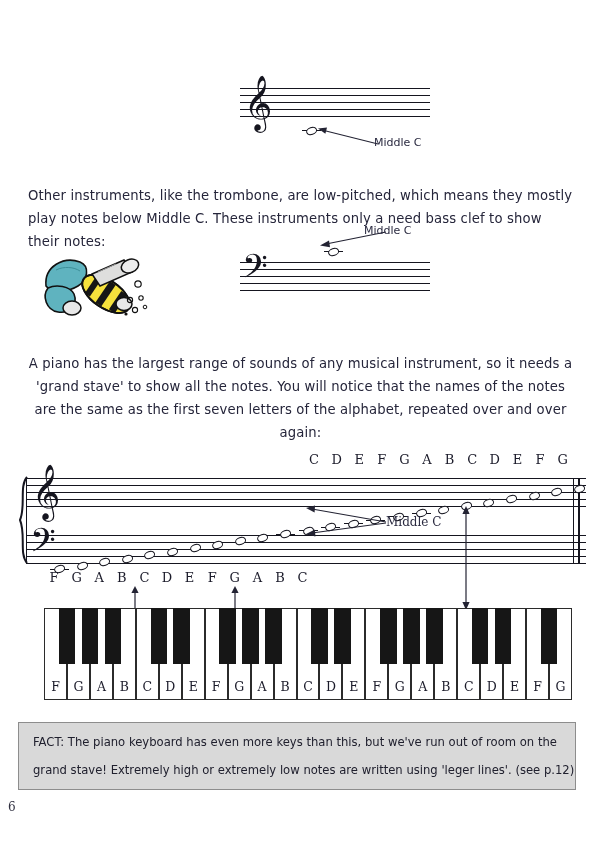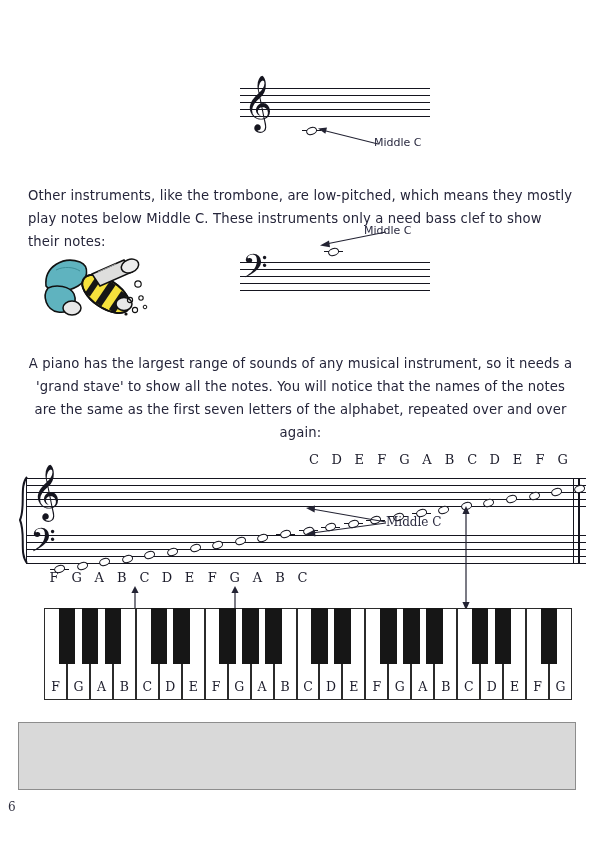--- a/index.html
+++ b/index.html
@@ -434,17 +434,19 @@
       <div class="bkey" style="left: 290.17px; width: 16.5287px;"></div>
       <div class="bkey" style="left: 336.083px; width: 16.5287px;"></div>
       <div class="bkey" style="left: 359.04px; width: 16.5287px;"></div>
       <div class="bkey" style="left: 381.997px; width: 16.5287px;"></div>
       <div class="bkey" style="left: 427.91px; width: 16.5287px;"></div>
       <div class="bkey" style="left: 450.866px; width: 16.5287px;"></div>
       <div class="bkey" style="left: 496.779px; width: 16.5287px;"></div>
     </div>
 
   <div id="factbox">
+    <div class="fact-line" id="fact-l1">FACT: The piano keyboard has even more keys than this, but we've run out of room on the</div>
+    <div class="fact-line" id="fact-l2">grand stave! Extremely high or extremely low notes are written using 'leger lines'. (see p.12)</div>
   </div>
 
   <div id="pageno">6</div>
 
 </div>
 
 </body></html>

